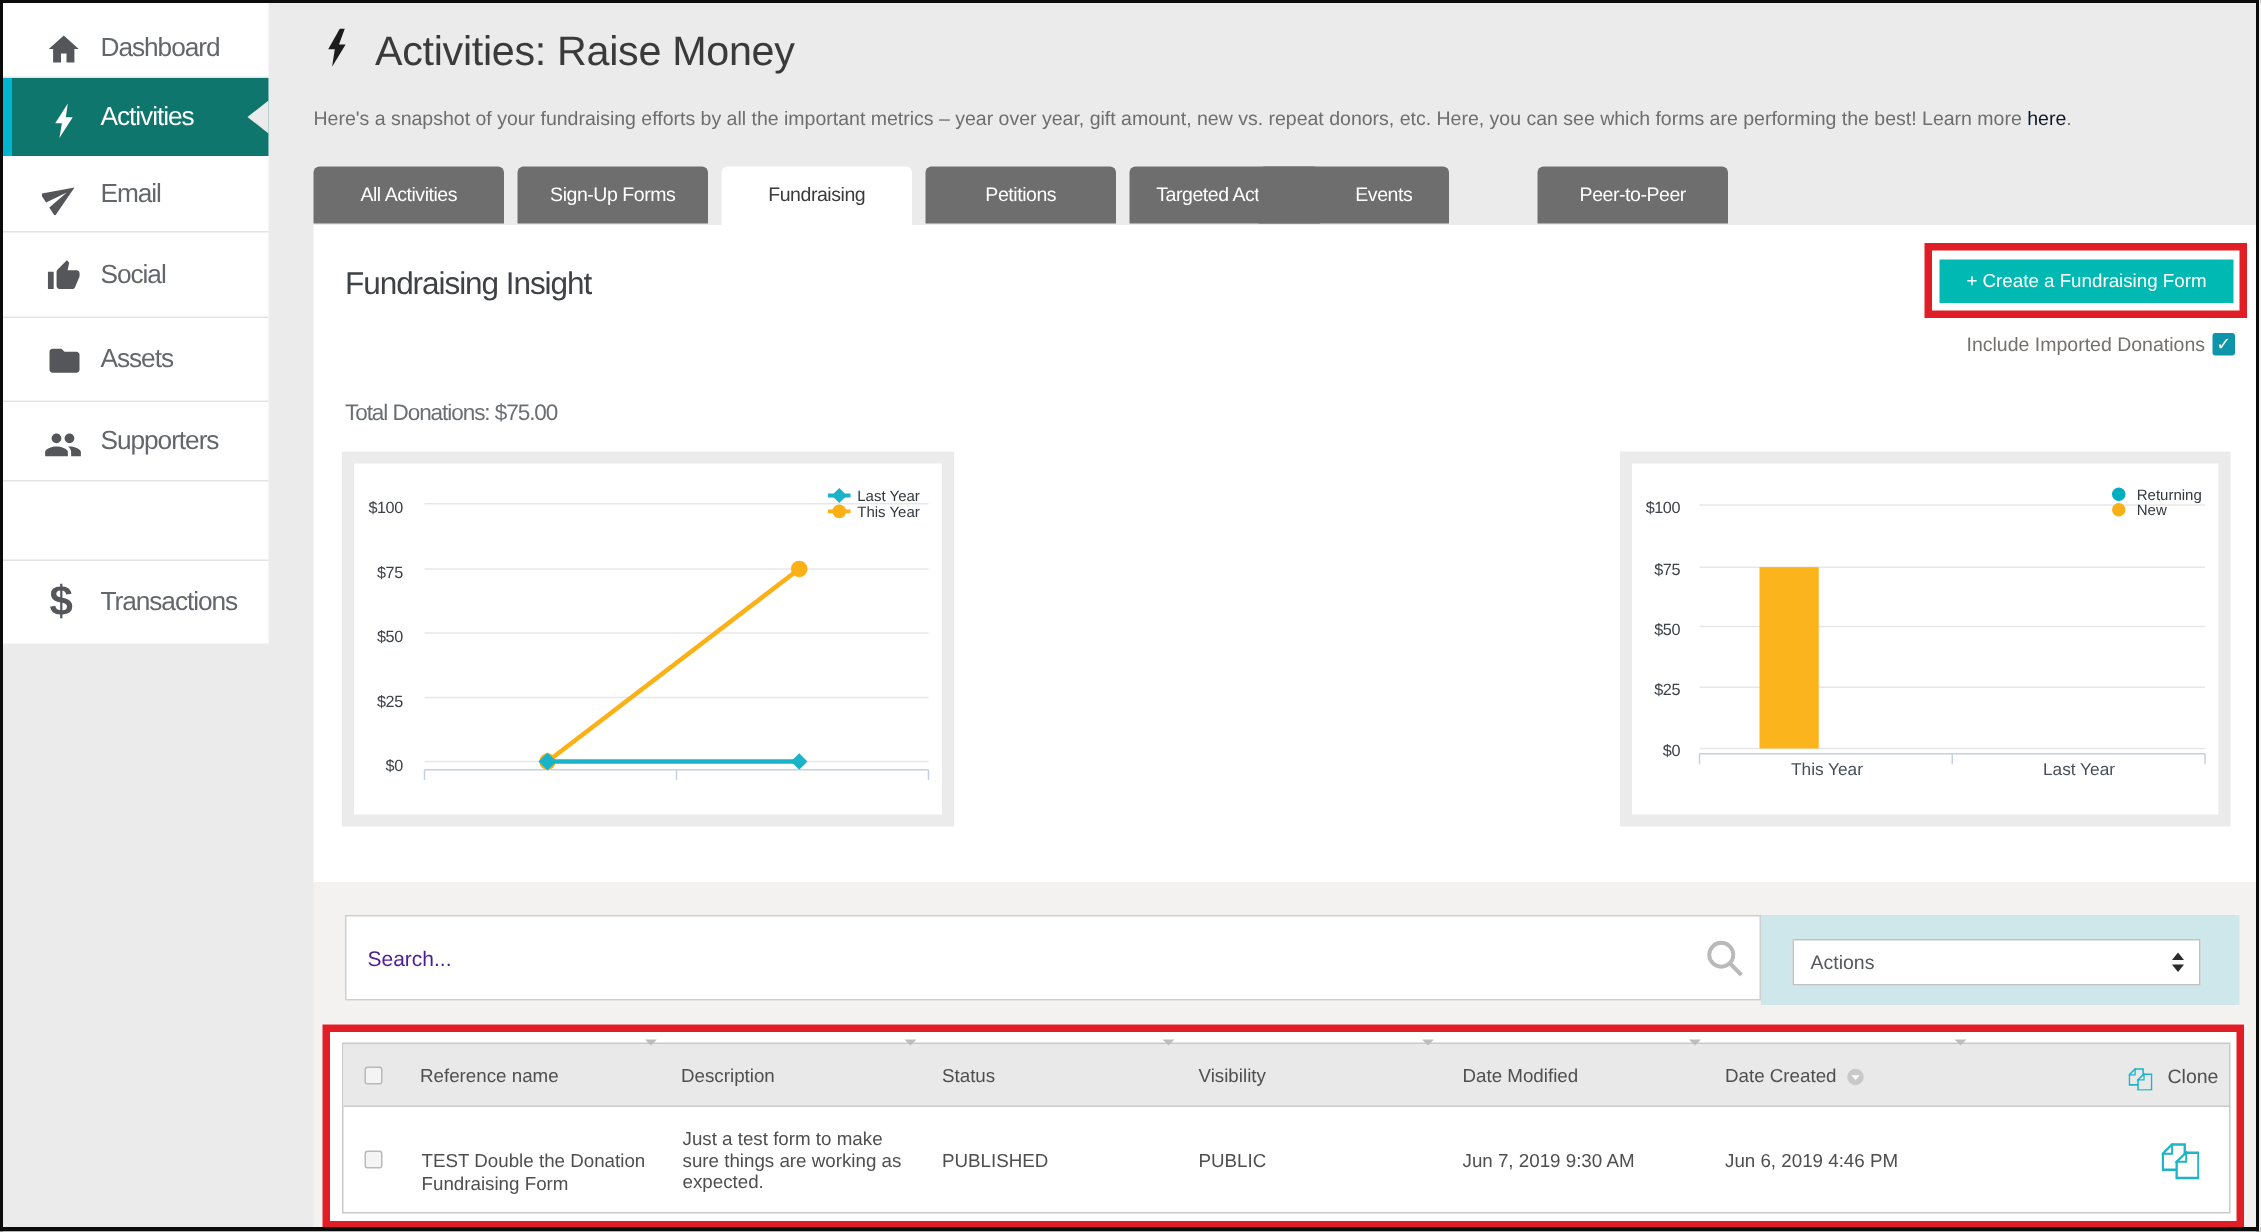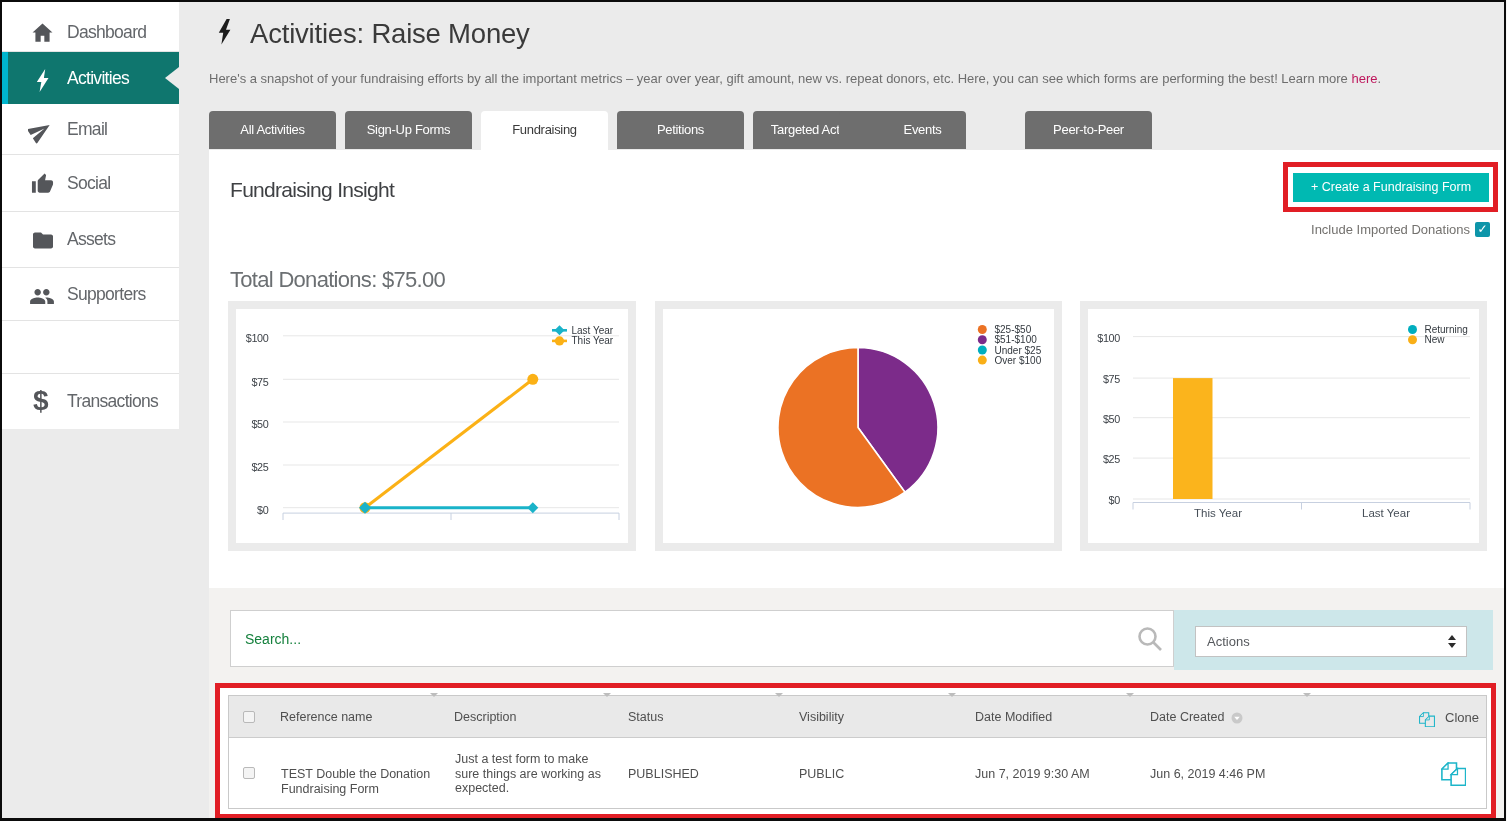--- a/index.html
+++ b/index.html
@@ -19,44 +19,44 @@
 .sitem .ico { position:absolute; left:29px; top:50%; transform:translateY(-50%); width:21px; height:21px; }
 .sdiv { position:absolute; left:0; width:177px; height:1px; background:#e3e3e3; }
 #act { background:#0f766e; }
 #act .lbl { color:#ffffff; }
 #actbar { left:2px; top:51.8px; width:6px; height:52.4px; background:#00b5cd; z-index:6;}
 #actnotch { right:0; top:50%; transform:translateY(-50%); width:0; height:0; border-top:11px solid transparent; border-bottom:11px solid transparent; border-right:14px solid #ebebeb; position:absolute;}
 
 #hbolt { left:218px; top:19px; }
 #h1 { left:250px; top:17.6px; font-size:27.5px; color:#3a3a3a; letter-spacing:-0.2px; }
 #desc { left:209px; top:71px; font-size:13px; color:#6e6e6e; }
-#desc .lnk { color:#be185d; }
+#desc .lnk { color:#0f172a; }
 
 .tab { position:absolute; top:111px; width:127px; height:38px; background:#6e6e6e; border-radius:4px 4px 0 0; color:#fff; font-size:13px; letter-spacing:-0.3px; text-align:center; line-height:38px; }
 .tab.on { background:#ffffff; color:#3b3b3b; height:41px; }
 
 #panel { left:209px; top:150px; width:1295px; height:438px; background:#ffffff; }
 #fi { left:230px; top:178px; font-size:21px; color:#3f4144; letter-spacing:-0.7px; }
 #redbtnbox { left:1283px; top:162px; width:215px; height:50px; border:5px solid #e11e25; background:#fff; }
 #tealbtn { left:1293px; top:173px; width:196px; height:29px; background:#00b9b2; color:#fff; font-size:12.5px; text-align:center; line-height:29px; }
 #incl { left:0px; top:222px; width:1470px; text-align:right; font-size:13px; color:#73716e; }
 #inclbox { left:1475px; top:222px; width:15px; height:15px; background:#0d95a9; border-radius:2px; color:#fff; font-size:12px; text-align:center; line-height:15px; }
-#totald { left:230px; top:266.5px; font-size:22px; color:#6b6f72; letter-spacing:-0.7px; }
+#totald { left:230px; top:266.5px; font-size:15px; color:#6b6f72; letter-spacing:-0.7px; }
 
 .card { position:absolute; top:301px; height:250px; background:#ebebeb; }
 .cardin { position:absolute; left:8px; top:8px; background:#ffffff; }
 #card1 { left:228px; width:408px; }
 #card1 .cardin { width:392px; height:234px; }
 #card2 { left:655px; width:407px; }
 #card2 .cardin { width:391px; height:234px; }
 #card3 { left:1080px; width:407px; }
 #card3 .cardin { width:391px; height:234px; }
 
 #search { left:230px; top:610px; width:944px; height:57px; background:#fff; border:1px solid #cfcfcf; }
-#search .ph { position:absolute; left:14px; top:50%; transform:translateY(-50%); font-size:14px; color:#15803d; }
+#search .ph { position:absolute; left:14px; top:50%; transform:translateY(-50%); font-size:14px; color:#4c1d95; }
 #search svg { position:absolute; right:9px; top:14px; }
 #actpanel { left:1174px; top:610px; width:319px; height:60px; background:#cde7ea; }
 #actsel { left:1195px; top:626px; width:272px; height:31px; background:#fff; border:1px solid #c2c2c2; font-size:13px; color:#55585c; line-height:29px; padding-left:11px; }
 .updn { position:absolute; right:10px; top:8px; }
 .updn .u, .updn .d { display:block; width:0; height:0; border-left:4.5px solid transparent; border-right:4.5px solid transparent; }
 .updn .u { border-bottom:5.5px solid #2b2b2b; margin-bottom:2.5px; }
 .updn .d { border-top:5.5px solid #2b2b2b; }
 
 #redtbl { left:215px; top:683px; width:1281px; height:136px; border:5px solid #e11e25; background:#fff; }
 #tbl { left:228px; top:695px; width:1259px; height:114px; border:1px solid #c9c9c9; background:#fff; }
@@ -178,38 +178,20 @@
       <line x1="129" y1="198.7" x2="296.8" y2="198.7" stroke="#1ab3c9" stroke-width="3"></line>
       <path d="M129 192.7 L135 198.7 L129 204.7 L123 198.7 Z" fill="#1ab3c9"></path>
       <path d="M296.8 193.2 L302.3 198.7 L296.8 204.2 L291.3 198.7 Z" fill="#1ab3c9"></path>
       <g>
         <line x1="316" y1="21.3" x2="331" y2="21.3" stroke="#1ab3c9" stroke-width="2.6"></line>
         <path d="M323.5 16.3 L328.5 21.3 L323.5 26.3 L318.5 21.3 Z" fill="#1ab3c9"></path>
         <line x1="316" y1="31.9" x2="331" y2="31.9" stroke="#fbb116" stroke-width="2.6"></line>
         <circle cx="323.5" cy="31.9" r="4.6" fill="#fbb116"></circle>
         <text x="335.5" y="24.8" font-family="Liberation Sans, sans-serif" font-size="10" fill="#33393f">Last Year</text>
         <text x="335.5" y="35.4" font-family="Liberation Sans, sans-serif" font-size="10" fill="#33393f">This Year</text>
-      </g>
-    </svg>
-  </div>
-    </div>
-  <div class="card" id="card2">
-      <div class="cardin">
-    <svg width="391" height="234" viewBox="0 0 391 234">
-      <path d="M195 118.5 L195 38.5 A80 80 0 0 1 242.0 183.2 Z" fill="#7c2b8a" stroke="#fff" stroke-width="1.6"></path>
-      <path d="M195 118.5 L242.0 183.2 A80 80 0 1 1 195 38.5 Z" fill="#eb7224" stroke="#fff" stroke-width="1.6"></path>
-      <g font-family="Liberation Sans, sans-serif" font-size="10" fill="#33393f">
-        <circle cx="319.3" cy="20.5" r="4.5" fill="#eb7224"></circle>
-            <text x="331.5" y="24">$25-$50</text>
-        <circle cx="319.3" cy="30.8" r="4.5" fill="#7c2b8a"></circle>
-            <text x="331.5" y="34.3">$51-$100</text>
-        <circle cx="319.3" cy="41" r="4.5" fill="#00aebf"></circle>
-            <text x="331.5" y="44.5">Under $25</text>
-        <circle cx="319.3" cy="51.1" r="4.5" fill="#f9af17"></circle>
-            <text x="331.5" y="54.6">Over $100</text>
       </g>
     </svg>
   </div>
     </div>
   <div class="card" id="card3">
       <div class="cardin">
     <svg width="391" height="234" viewBox="0 0 391 234">
       <g font-family="Liberation Sans, sans-serif" font-size="10.8" fill="#3d4248" text-anchor="end" letter-spacing="-0.3">
         <text x="32" y="32.9">$100</text>
             <text x="32" y="74.4">$75</text>

